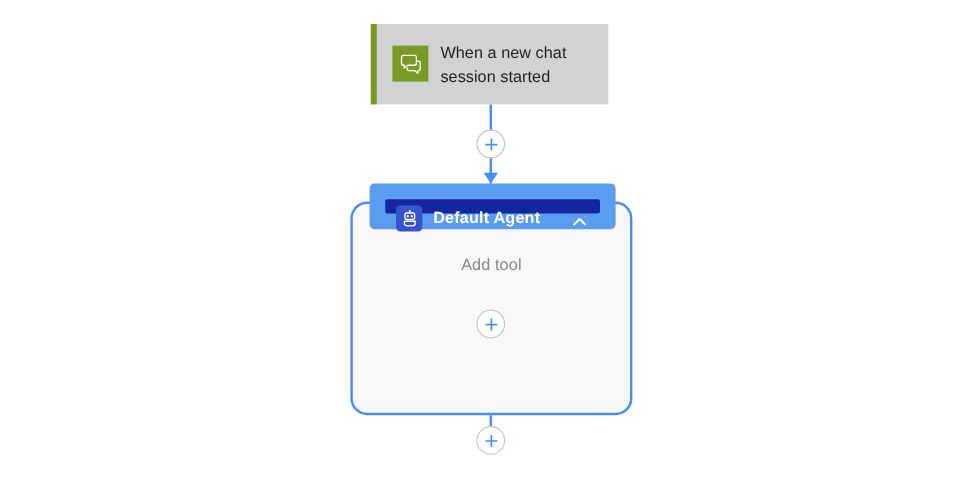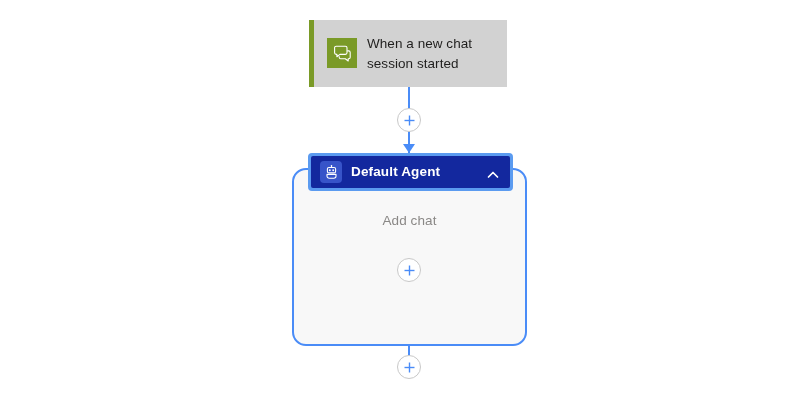--- a/index.html
+++ b/index.html
@@ -132,21 +132,21 @@
   .agent-header-wrap {
     position: absolute;
     left: 308px;
     top: 153px;
     width: 205px;
     height: 38px;
     border: 2px solid #5b9bf0;
     border-radius: 4px;
     box-sizing: border-box;
     background: #5b9bf0;
-    padding: 1px;
+    padding: 11px;
   }
   .agent-header {
     position: relative;
     width: 100%;
     height: 100%;
     background: #13289e;
     border-radius: 2px;
     display: flex;
     align-items: center;
     box-sizing: border-box;
@@ -214,21 +214,21 @@
   <div class="connector-arrow"></div>
 
   <div class="plus-btn" id="connector-plus-top">
     <svg width="13" height="13" viewBox="0 0 13 13">
       <line x1="6.5" y1="1.5" x2="6.5" y2="11.5" stroke="#4a8cf7" stroke-width="1.4"></line>
       <line x1="1.5" y1="6.5" x2="11.5" y2="6.5" stroke="#4a8cf7" stroke-width="1.4"></line>
     </svg>
   </div>
 
   <div class="agent-container">
-    <div class="add-tool-label">Add chat</div>
+    <div class="add-tool-label">Add tool</div>
   </div>
 
   <div class="plus-btn" id="add-tool-plus">
     <svg width="13" height="13" viewBox="0 0 13 13">
       <line x1="6.5" y1="1.5" x2="6.5" y2="11.5" stroke="#4a8cf7" stroke-width="1.4"></line>
       <line x1="1.5" y1="6.5" x2="11.5" y2="6.5" stroke="#4a8cf7" stroke-width="1.4"></line>
     </svg>
   </div>
 
   <div class="agent-header-wrap">

